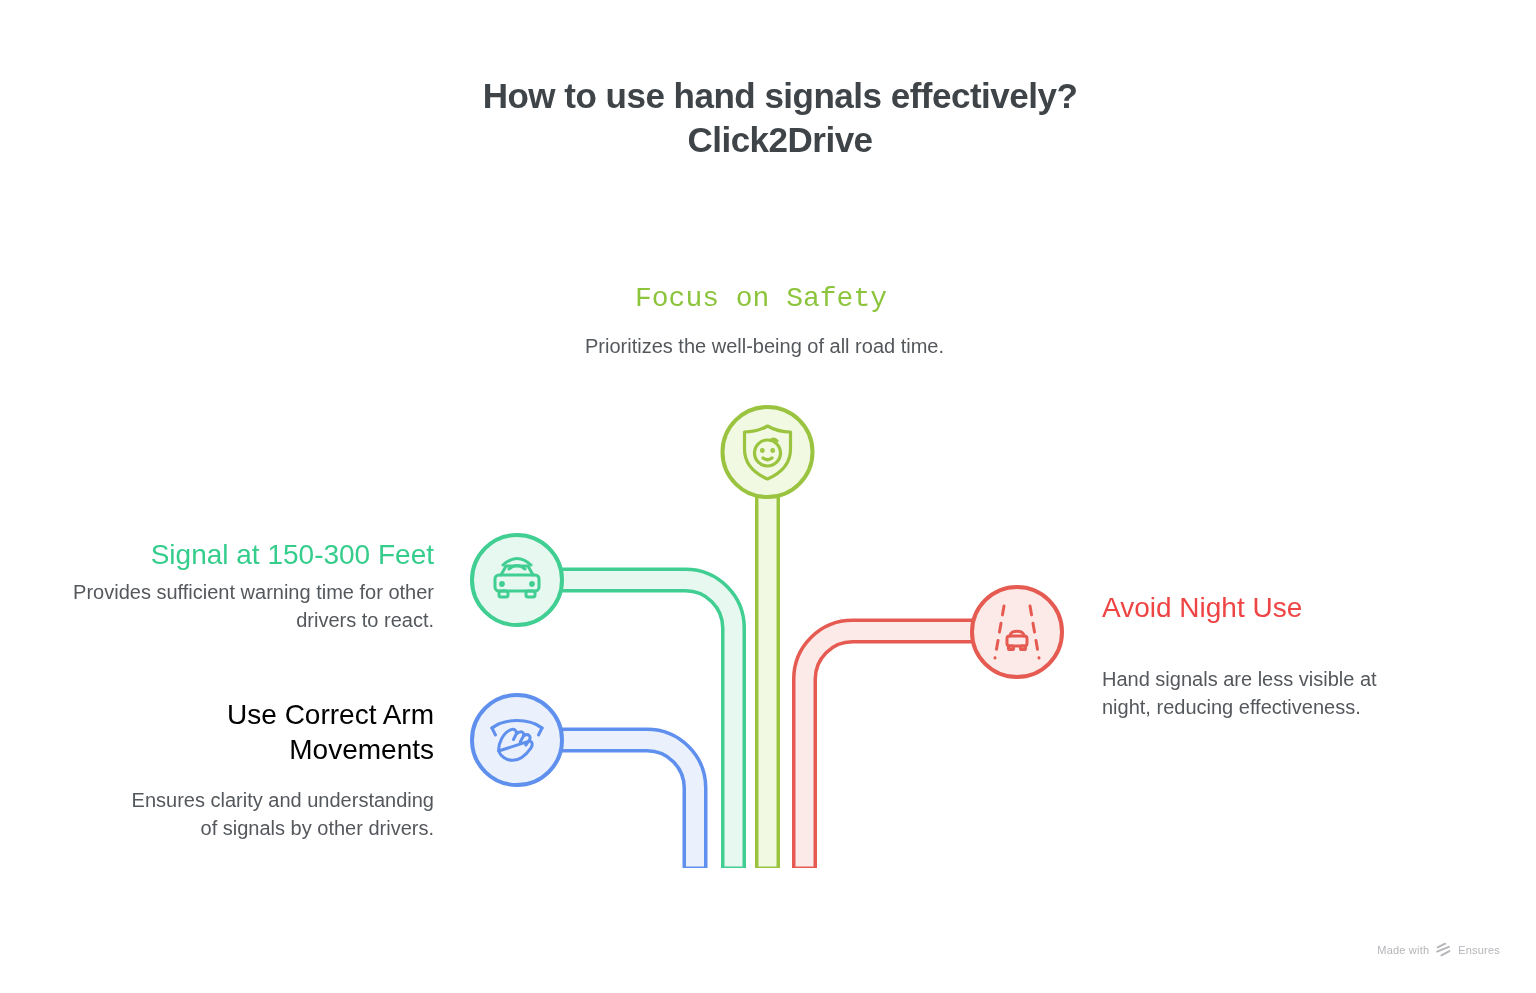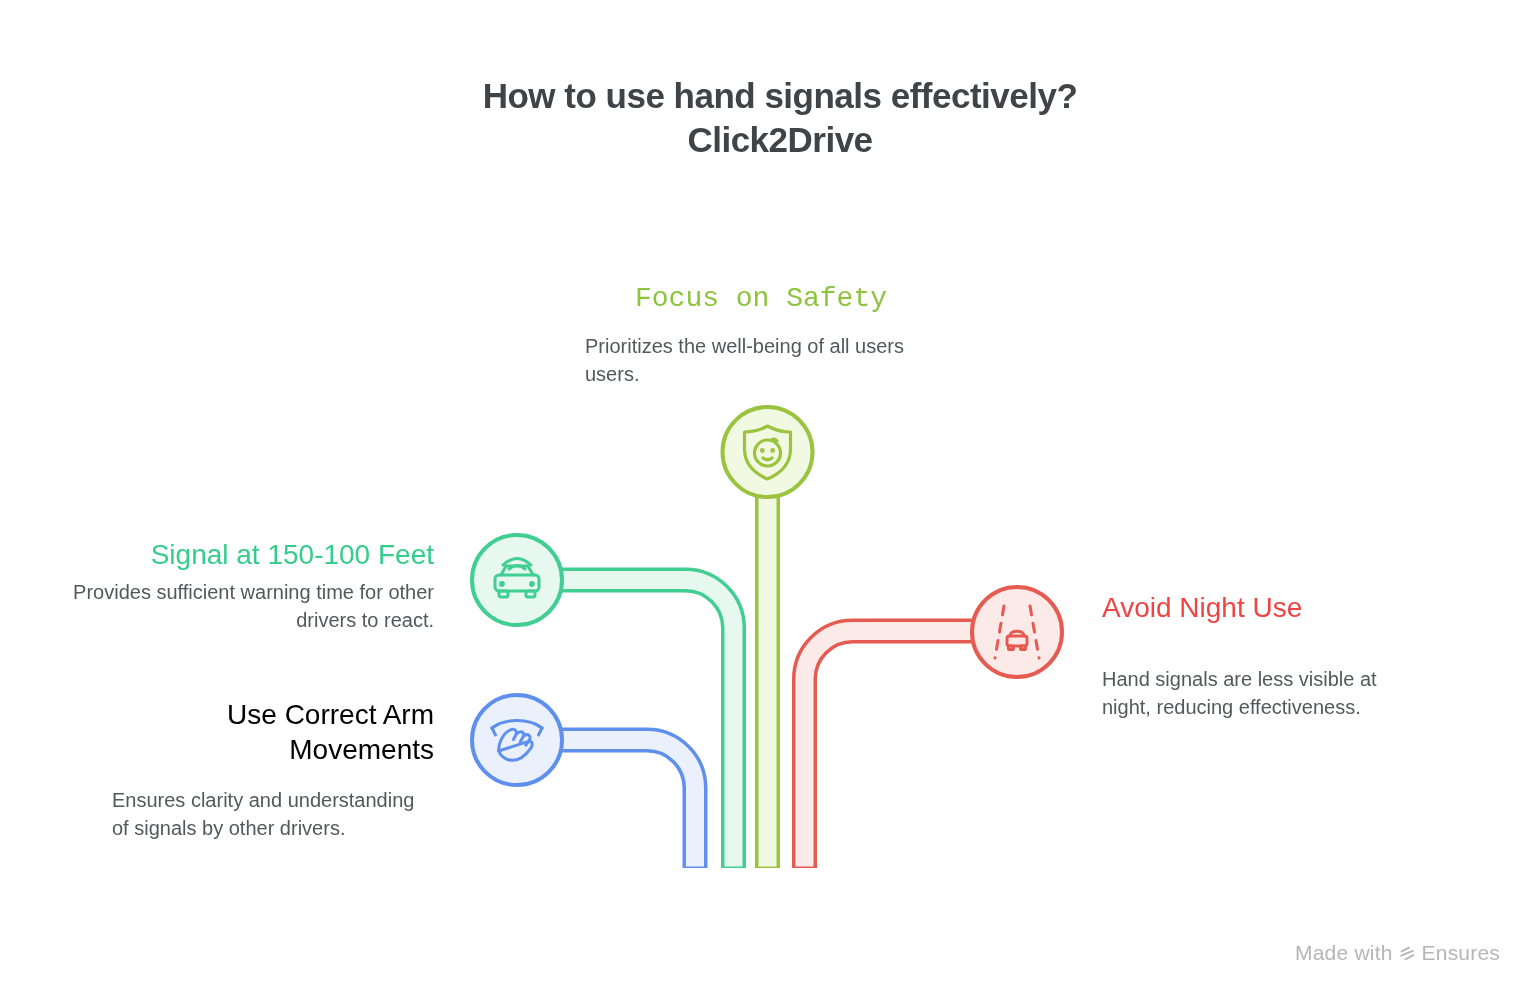--- a/index.html
+++ b/index.html
@@ -43,31 +43,31 @@
     position: absolute;
     font-size: 20px;
     line-height: 27.5px;
     color: #54585c;
   }
   .label-safety   { left: 761px; top: 281px; transform: translateX(-50%); white-space: nowrap; color: #8cc43c; font-family: Liberation Mono, monospace; }
   .desc-safety    { left: 585px; top: 333px; width: 372px; text-align: left; }
   .label-signal   { right: 1102px; top: 537px; white-space: nowrap; color: #35cd8c; }
   .desc-signal    { right: 1102px; top: 579px; width: 362px; text-align: right; }
   .label-arm      { right: 1102px; top: 697px; width: 262px; text-align: right; color: #000000; }
-  .desc-arm       { right: 1102px; top: 787px; width: 322px; text-align: left; }
+  .desc-arm       { right: 1102px; top: 787px; width: 322px; text-align: right; }
   .label-night    { left: 1102px; top: 590px; white-space: nowrap; color: #ef4444; }
   .desc-night     { left: 1102px; top: 666px; width: 326px; text-align: left; }
   .footer-mark {
     position: absolute;
     right: 36px;
     top: 941px;
     display: flex;
     align-items: center;
     gap: 6px;
-    font-size: 21px;
+    font-size: 11px;
     color: #b5b5ba;
     letter-spacing: 0.2px;
   }
 </style>
 </head>
 <body>
 
 <div class="canvas">
 
   <svg class="diagram-svg" viewBox="0 0 1536 993" xmlns="http://www.w3.org/2000/svg">
@@ -144,23 +144,23 @@
       </g>
     </g>
   </svg>
 
   <div class="page-title">
     <div>How to use hand signals effectively?</div>
     <div>Click2Drive</div>
   </div>
 
   <div class="branch-label label-safety">Focus on Safety</div>
-  <div class="branch-desc desc-safety">Prioritizes the well-being of all users users.</div>
+  <div class="branch-desc desc-safety">Prioritizes the well-being of all road time.</div>
 
-  <div class="branch-label label-signal">Signal at 150-100 Feet</div>
+  <div class="branch-label label-signal">Signal at 150-300 Feet</div>
   <div class="branch-desc desc-signal">Provides sufficient warning time for other drivers to react.</div>
 
   <div class="branch-label label-arm">Use Correct Arm Movements</div>
   <div class="branch-desc desc-arm">Ensures clarity and understanding of signals by other drivers.</div>
 
   <div class="branch-label label-night">Avoid Night Use</div>
   <div class="branch-desc desc-night">Hand signals are less visible at night, reducing effectiveness.</div>
 
   <div class="footer-mark">
     <span>Made with</span>

